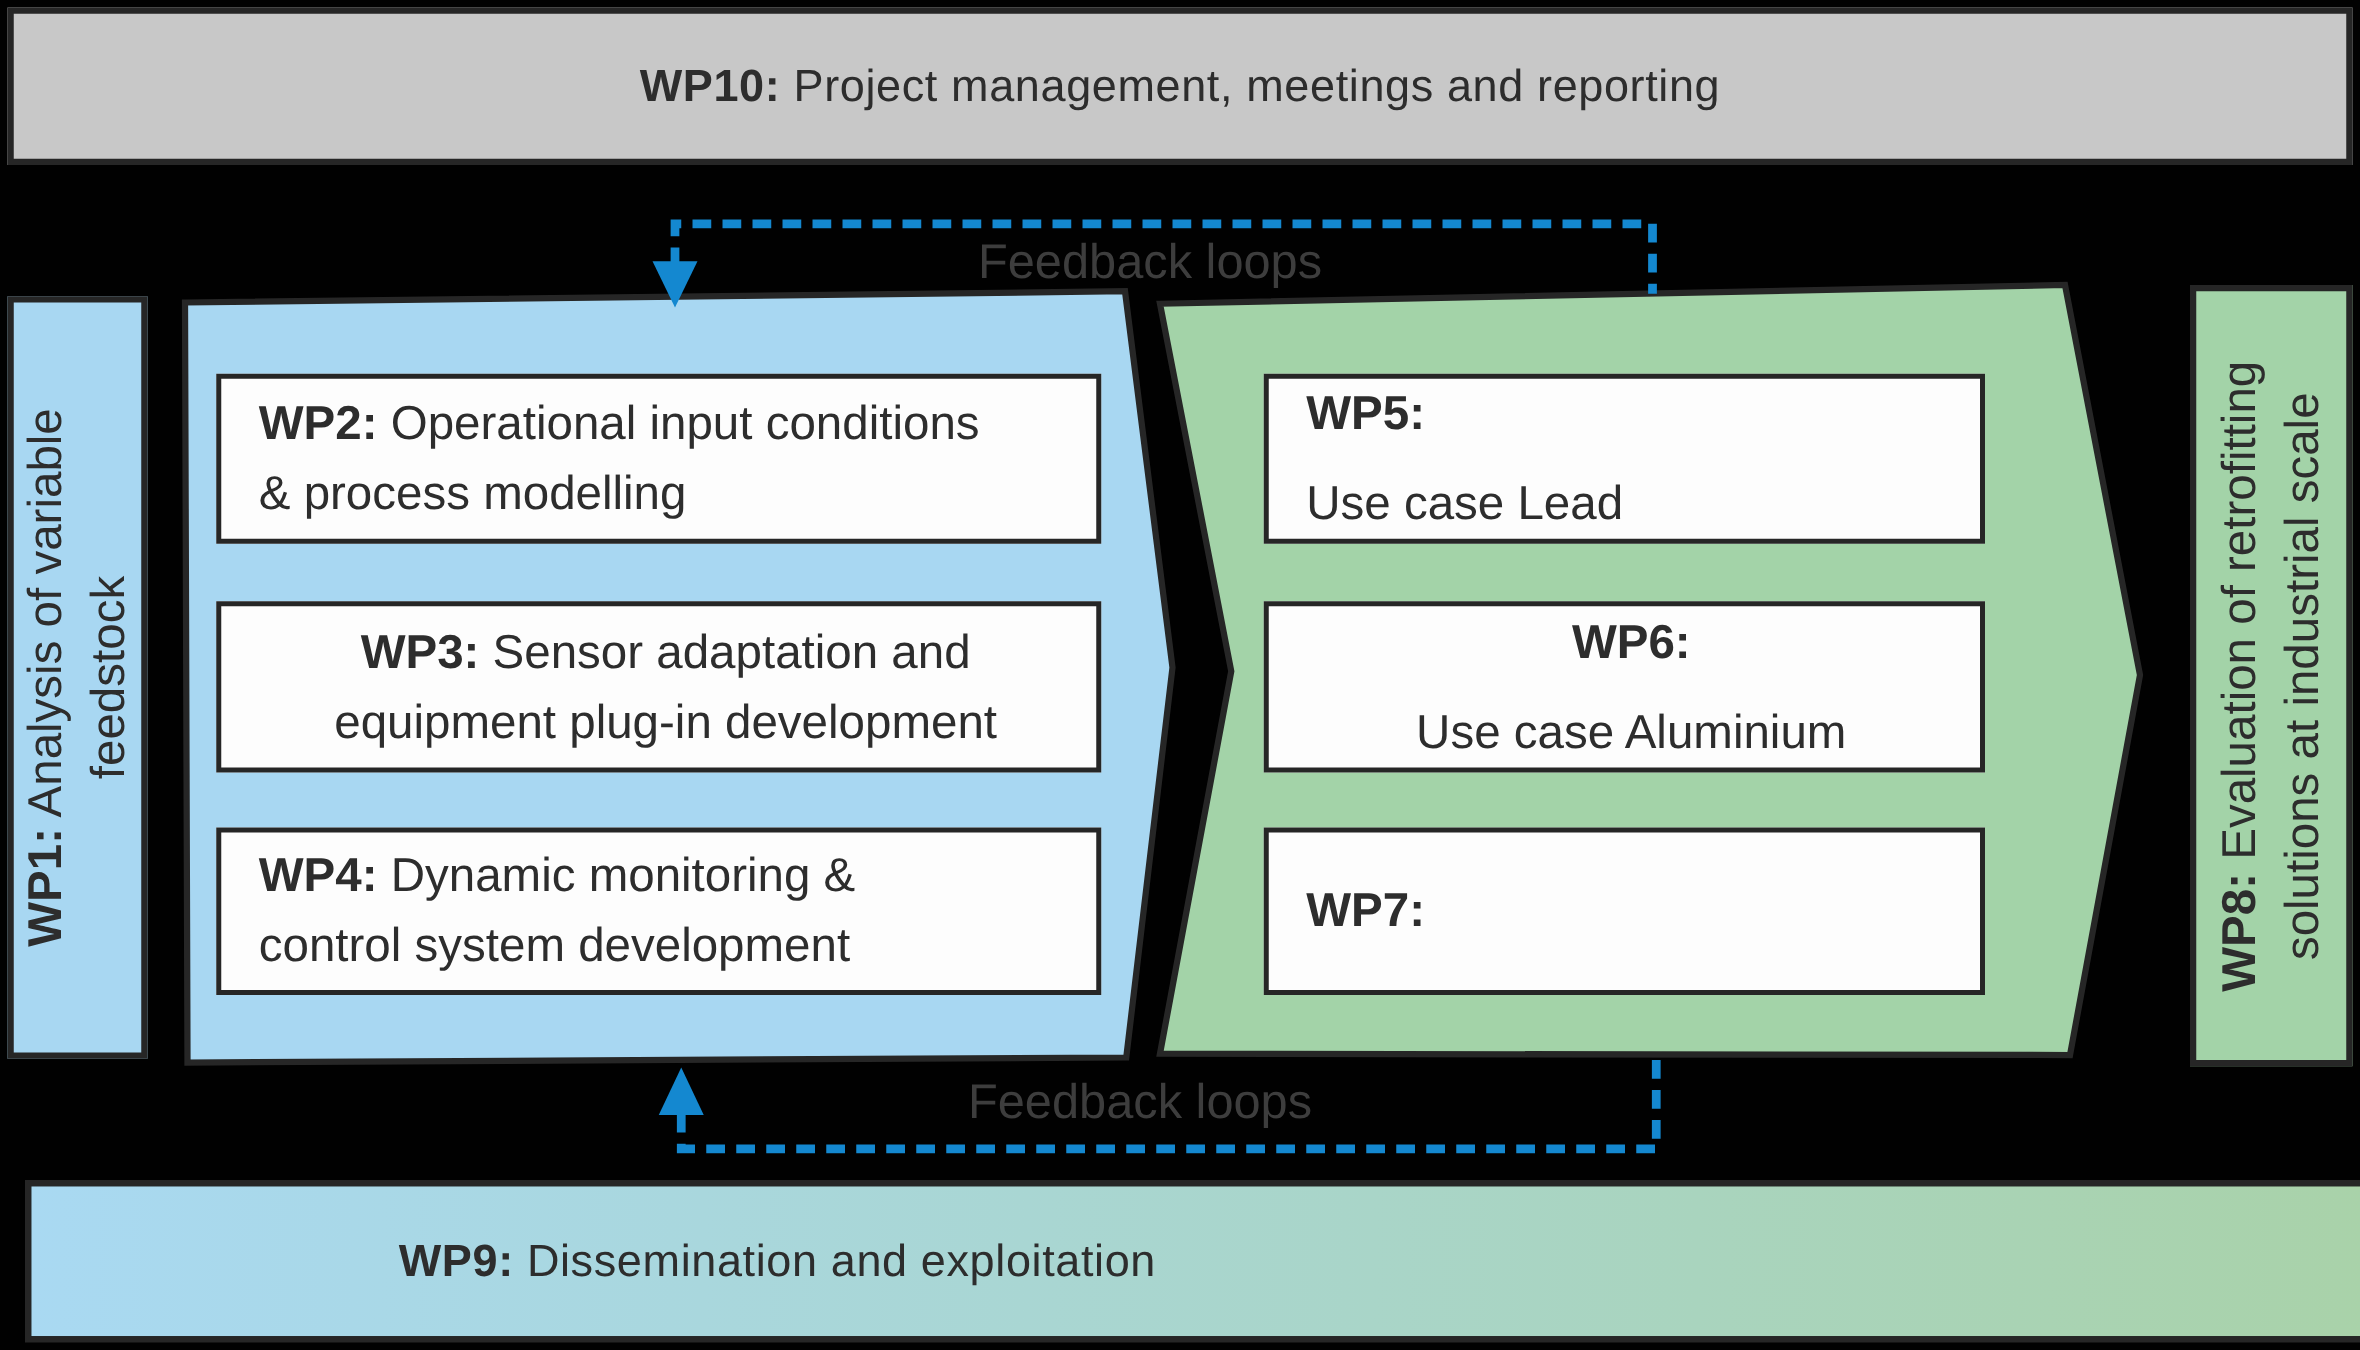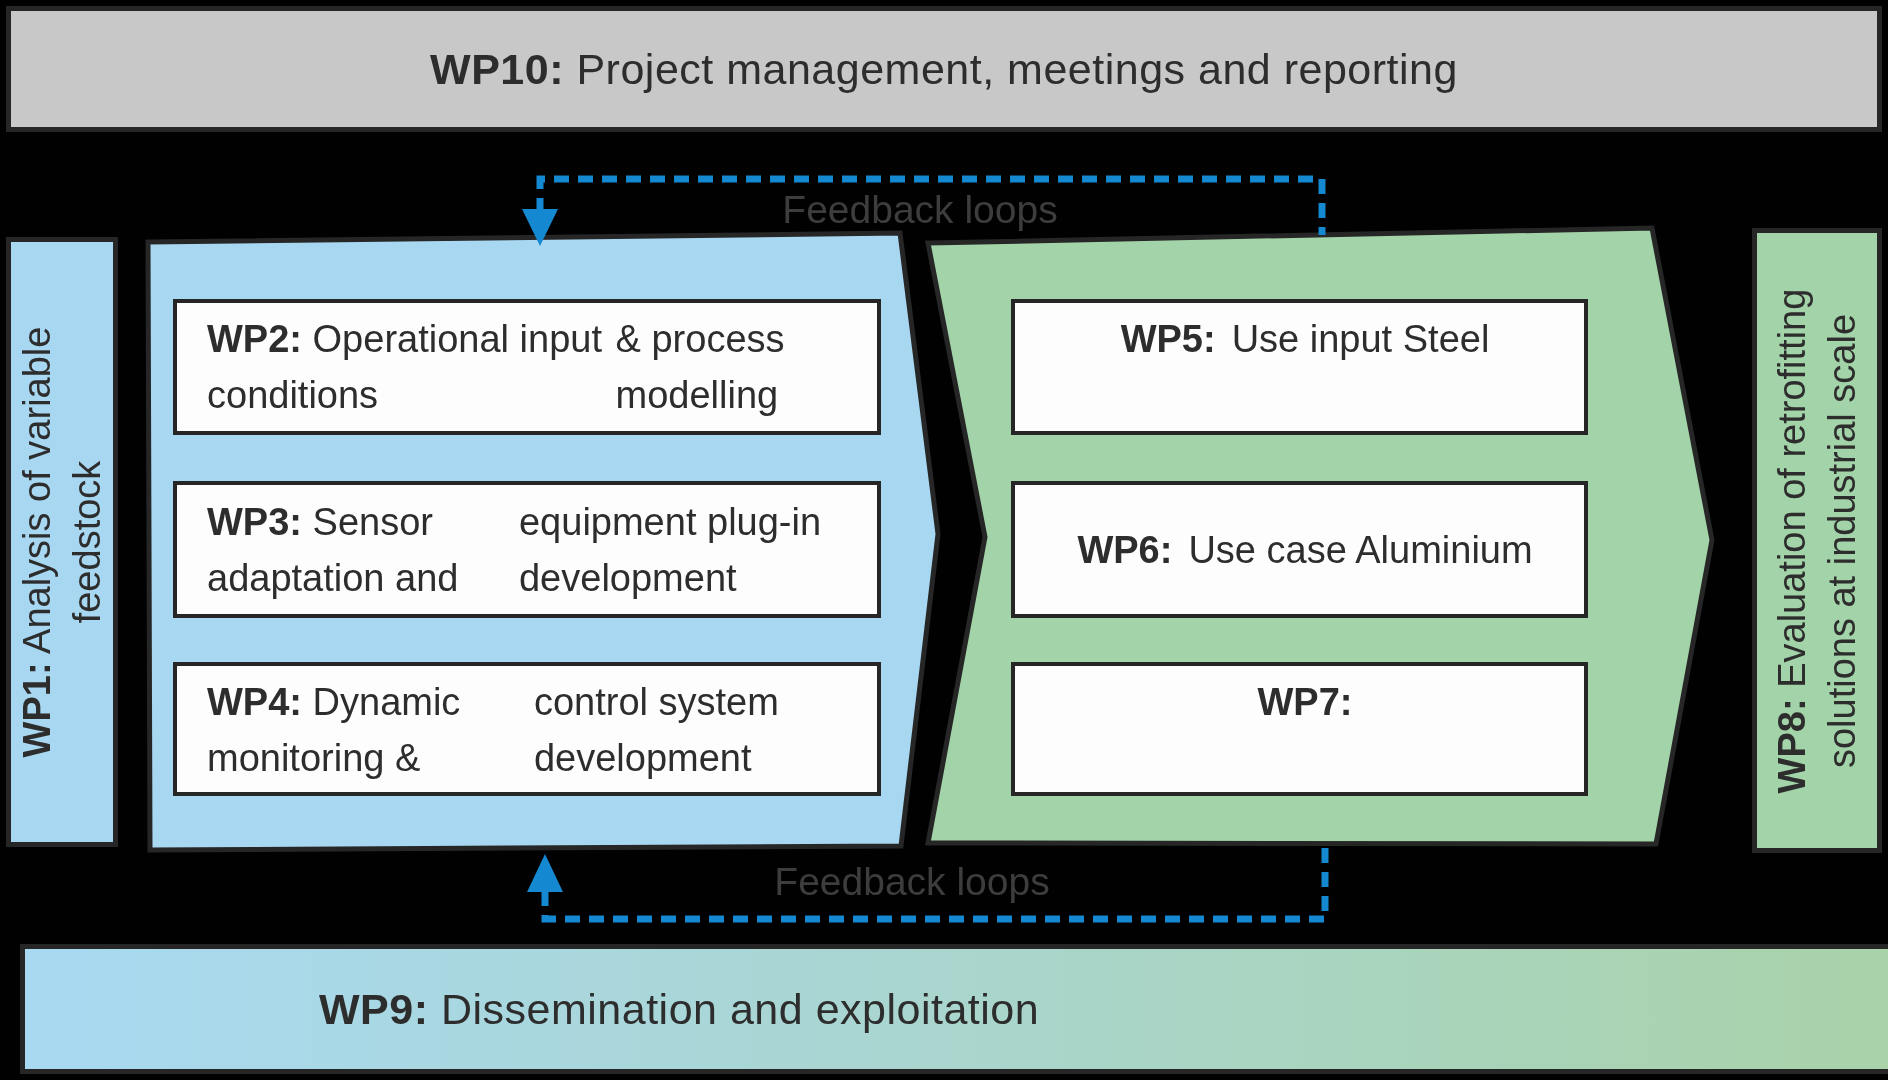--- a/index.html
+++ b/index.html
@@ -9,21 +9,21 @@
     font-family:"Liberation Sans",sans-serif;
     color:var(--text,#2d2d2d);
   }
   .layer{position:absolute;left:0;top:0;width:1888px;height:1080px;}
 
   
   .hbar{
     position:absolute;box-sizing:border-box;
     border:5px solid var(--outline,#262626);
     display:flex;align-items:center;
-    font-size:43px;letter-spacing:0.5px;
+    font-size:36px;letter-spacing:0.5px;
   }
   .bar-top{left:6px;top:6px;width:1876px;height:126px;background:var(--gray-bar,#c8c8c8);justify-content:center;}
   .bar-bottom{left:20px;top:944px;width:1880px;height:130px;
     background:linear-gradient(to right,var(--wp9-left,#a9d9f2),var(--wp9-right,#a9d2a9));
     padding-left:294px;}
 
   
   .vbar{position:absolute;box-sizing:border-box;border:5px solid var(--outline,#262626);}
   .vbar-left{left:6px;top:237px;width:112px;height:610px;background:var(--blue-fill,#a8d7f2);}
   .vbar-right{left:1752px;top:228px;width:130px;height:625px;background:var(--green-fill,#a3d3a8);}
@@ -33,21 +33,21 @@
     text-align:center;font-size:38px;line-height:50px;white-space:nowrap;
   }
   .vbar-left .vtext{width:600px;}
   .vbar-right .vtext{width:615px;}
 
   
   .wpbox{
     position:absolute;box-sizing:border-box;
     background:var(--box-fill,#fdfdfd);
     border:4px solid var(--outline,#262626);
-    display:flex;flex-direction:row;justify-content:center;
+    display:flex;flex-direction:column;justify-content:center;
     padding:8px 19px 8px 30px;
     font-size:38px;line-height:56px;
   }
   .col1{left:173px;width:708px;}
   .col2{left:1011px;width:577px;gap:16px;}
   .row1{top:299px;height:136px;}
   .row2{top:481px;height:137px;align-items:center;}
   .row3{top:662px;height:134px;}
   b{font-weight:700;}
 
@@ -106,21 +106,21 @@
     <div><b>WP3:</b><span> Sensor adaptation and</span></div>
     <div>equipment plug-in development</div>
   </div>
   <div class="wpbox col1 row3">
     <div><b>WP4:</b><span> Dynamic monitoring &amp;</span></div>
     <div>control system development</div>
   </div>
 
   <div class="wpbox col2 row1">
     <div><b>WP5:</b></div>
-    <div>Use input Steel</div>
+    <div>Use case Lead</div>
   </div>
   <div class="wpbox col2 row2">
     <div><b>WP6:</b></div>
     <div>Use case Aluminium</div>
   </div>
   <div class="wpbox col2 row3">
     <div><b>WP7:</b></div>
   </div>
 
   <div class="fb-label fb-top">Feedback loops</div>

